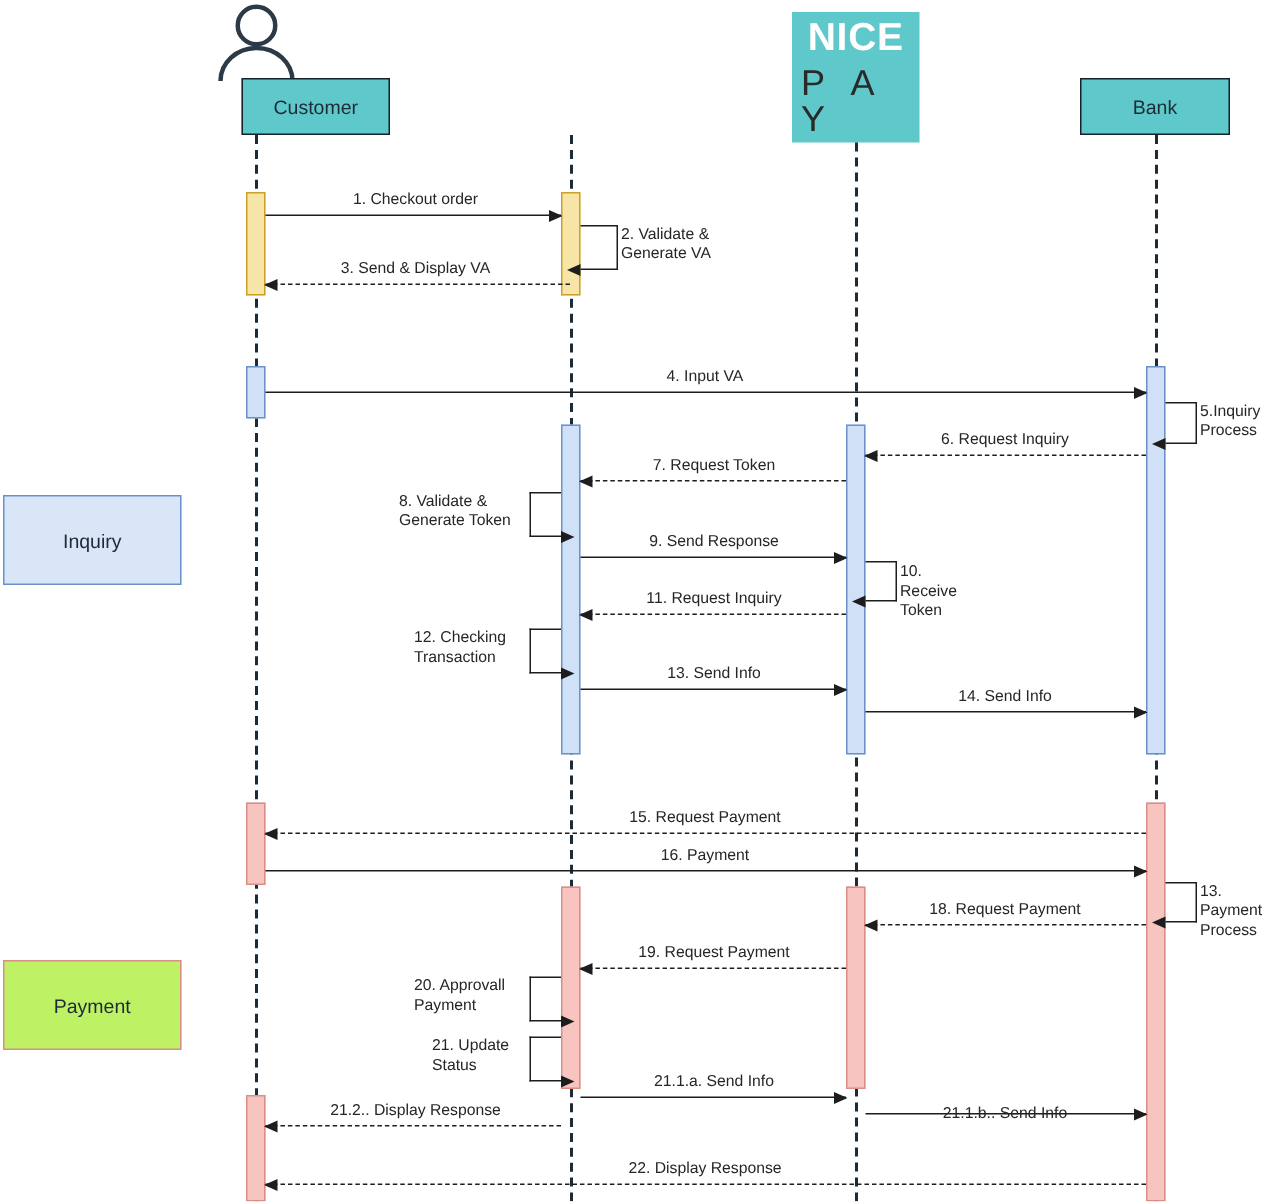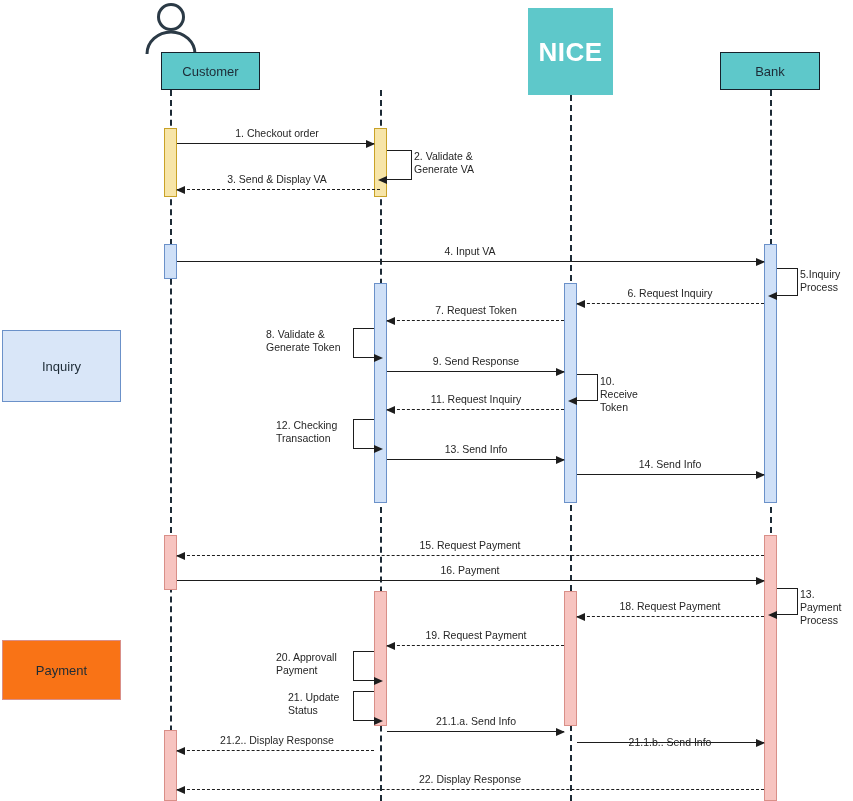--- a/index.html
+++ b/index.html
@@ -26,21 +26,21 @@
   .act{position:absolute;box-sizing:border-box;}
   .act.reg{background:#f7e5a8;border:1px solid #c9a227;}
   .act.inq{background:#cfe0f7;border:1px solid #6b91c9;}
   .act.pay{background:#f7c4c0;border:1px solid #d98f88;}
 
   
   .phase{position:absolute;box-sizing:border-box;display:flex;
          align-items:center;justify-content:center;font-size:13px;color:#1d2b36;}
   .phase.reg{background:#fbe7b2;border:1px solid #c9a227;}
   .phase.inq{background:#d9e6f8;border:1px solid #6b91c9;}
-  .phase.pay{background:#f97316;border:1px solid #d98f88;}
+  .phase.pay{background:#bef264;border:1px solid #d98f88;}
 
   
   .msg{position:absolute;height:0;}
   .msg.solid{border-top:1.4px solid #1d1d1d;}
   .msg.dash{border-top:1.4px dashed #1d1d1d;}
   .arrow{position:absolute;width:0;height:0;top:-4.5px;}
   .arrow.r{right:-1px;border-left:9px solid #1d1d1d;
            border-top:4.5px solid transparent;border-bottom:4.5px solid transparent;}
   .arrow.l{left:-1px;border-right:9px solid #1d1d1d;
            border-top:4.5px solid transparent;border-bottom:4.5px solid transparent;}
@@ -72,32 +72,33 @@
     </svg>
   </div>
 
   <div class="phead" style="left:121px;top:52px;width:99px;height:38px;margin-left:40px;">
     <span>Customer</span>
   </div>
 
 
   <div class="phead logo" style="left:528px;top:8px;width:85px;height:87px;">
     <span class="l1">NICE</span>
+    <span class="l2">P A Y</span>
   </div>
 
   <div class="phead" style="left:720px;top:52px;width:100px;height:38px;">
     <span>Bank</span>
   </div>
 
   <div class="lifeline" style="left:170px;top:90px;height:711px;"></div>
   <div class="lifeline" style="left:380px;top:90px;height:711px;"></div>
   <div class="lifeline" style="left:570px;top:95px;height:706px;"></div>
   <div class="lifeline" style="left:770px;top:90px;height:711px;"></div>
 
-  <div class="phase inq" style="left:2px;top:330px;width:119px;height:72px;">
+  <div class="phase inq" style="left:2px;top:330px;width:119px;height:60px;">
     <span>Inquiry</span>
   </div>
   <div class="phase pay" style="left:2px;top:640px;width:119px;height:60px;">
     <span>Payment</span>
   </div>
 
   <div class="act reg" style="left:164px;top:128px;width:13px;height:69px;"></div>
   <div class="act reg" style="left:374px;top:128px;width:13px;height:69px;"></div>
 
   <div class="act inq" style="left:164px;top:244px;width:13px;height:35px;"></div>

